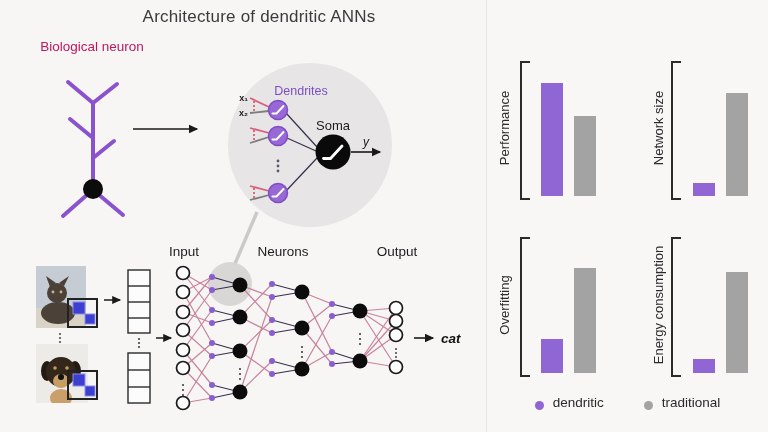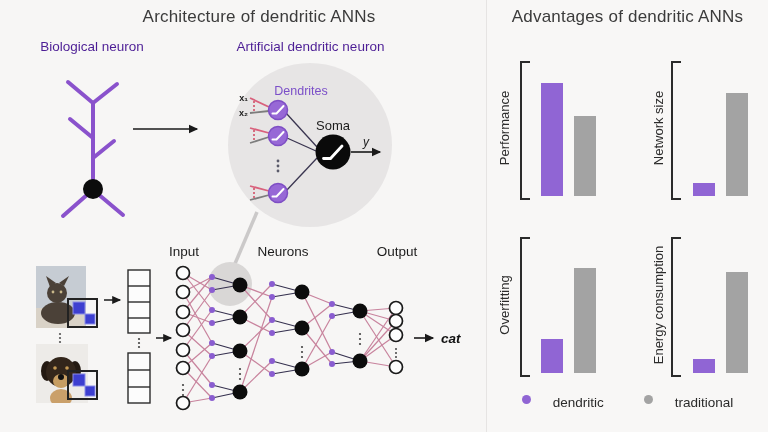--- a/index.html
+++ b/index.html
@@ -8,21 +8,21 @@
     background:#f7f6f5;
     font-family:"Liberation Sans", sans-serif;
     color:#2e2e2e;
   }
   .abs{position:absolute;}
   .panel-title{
     position:absolute;top:7px;font-size:17px;color:#3b3b3b;
     text-align:center;letter-spacing:0.2px;
   }
   .sub-label{
-    position:absolute;top:39px;font-size:13.5px;color:#4c1d95;text-align:center;
+    position:absolute;top:39px;font-size:13.5px;color:#be185d;text-align:center;
   }
   
   #right-panel{
     position:absolute;left:486px;top:0;width:281px;height:432px;
     border-left:1px solid #e6e4e3;background:#f8f7f6;
   }
   .chart{position:absolute;left:0;top:0;width:281px;height:432px;pointer-events:none;}
   .ylabel{
     position:absolute;transform:translate(-50%,-50%) rotate(-90deg);
     white-space:nowrap;font-size:13px;color:#2b2b2b;
@@ -35,33 +35,32 @@
     position:absolute;display:flex;align-items:flex-end;gap:11px;
   }
   .bar{width:22px;}
   .bar.purple{background:#9065d4;}
   .bar.gray{background:#a3a3a3;}
   
   #legend{
     position:absolute;left:0;top:395px;width:281px;
     display:flex;justify-content:center;gap:40px;align-items:center;
   }
-  .legend-item{display:flex;align-items:flex-start;gap:22px;font-size:13.5px;color:#2a2a2a;}
+  .legend-item{display:flex;align-items:flex-end;gap:9px;font-size:13.5px;color:#2a2a2a;}
   .legend-dot{width:9px;height:9px;border-radius:50%;}
   .legend-dot.purple{background:#9065d4;}
   .legend-dot.gray{background:#a3a3a3;}
 </style>
 </head>
 <body>
 
 <div id="left-panel" class="abs" style="left:0;top:0;width:486px;height:432px;">
 
   <div class="panel-title" style="left:0;width:486px;margin-left:16px;">Architecture of dendritic ANNs</div>
   <div class="sub-label" style="left:17px;width:150px;">Biological neuron</div>
-  <div class="sub-label" style="left:213px;width:195px;">Artificial dendritic neuron</div>
 
   <svg class="abs" style="left:0;top:0;" width="486" height="432" viewBox="0 0 486 432">
     <defs>
       <marker id="ah" markerWidth="7" markerHeight="7" refX="5.2" refY="3" orient="auto">
         <path d="M0,0.3 L6,3 L0,5.7 Z" fill="#1a1a1a"></path>
       </marker>
       <clipPath id="catClip">
           <rect x="36" y="266" width="50" height="62"></rect>
         </clipPath>
       <clipPath id="dogClip">
@@ -321,21 +320,20 @@
     <text x="333" y="130" text-anchor="middle" font-size="13" fill="#1c1c1c">Soma</text>
     <text x="366" y="146" text-anchor="middle" font-size="12" font-style="italic" fill="#1c1c1c">y</text>
     <text x="184" y="256" text-anchor="middle" font-size="13.5" fill="#1c1c1c">Input</text>
     <text x="283" y="256" text-anchor="middle" font-size="13.5" fill="#1c1c1c">Neurons</text>
     <text x="397" y="256" text-anchor="middle" font-size="13.5" fill="#1c1c1c">Output</text>
     <text x="441" y="343" text-anchor="start" font-size="13.5" font-weight="bold" font-style="italic" fill="#111">cat</text>
   </svg>
 </div>
 
 <div id="right-panel">
-  <div class="panel-title" style="left:0;width:281px;">Advantages of dendritic ANNs</div>
 
   <div class="chart">
     <div class="ylabel" style="left:17px;top:128px;">Performance</div>
     <div class="bracket" style="left:33px;top:61px;height:135px;"></div>
     <div class="bars" style="left:54px;top:61px;width:60px;height:135px;">
       <div class="bar purple" style="height: 84%;"></div>
       <div class="bar gray" style="height: 59%;"></div>
     </div>
   </div>
 

